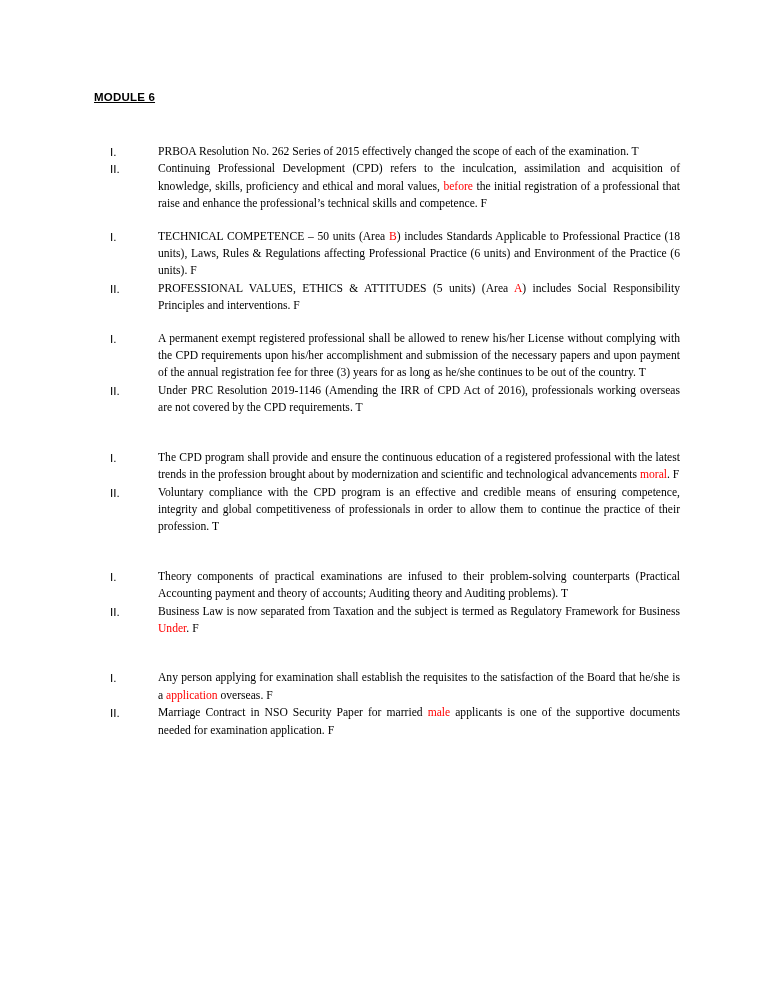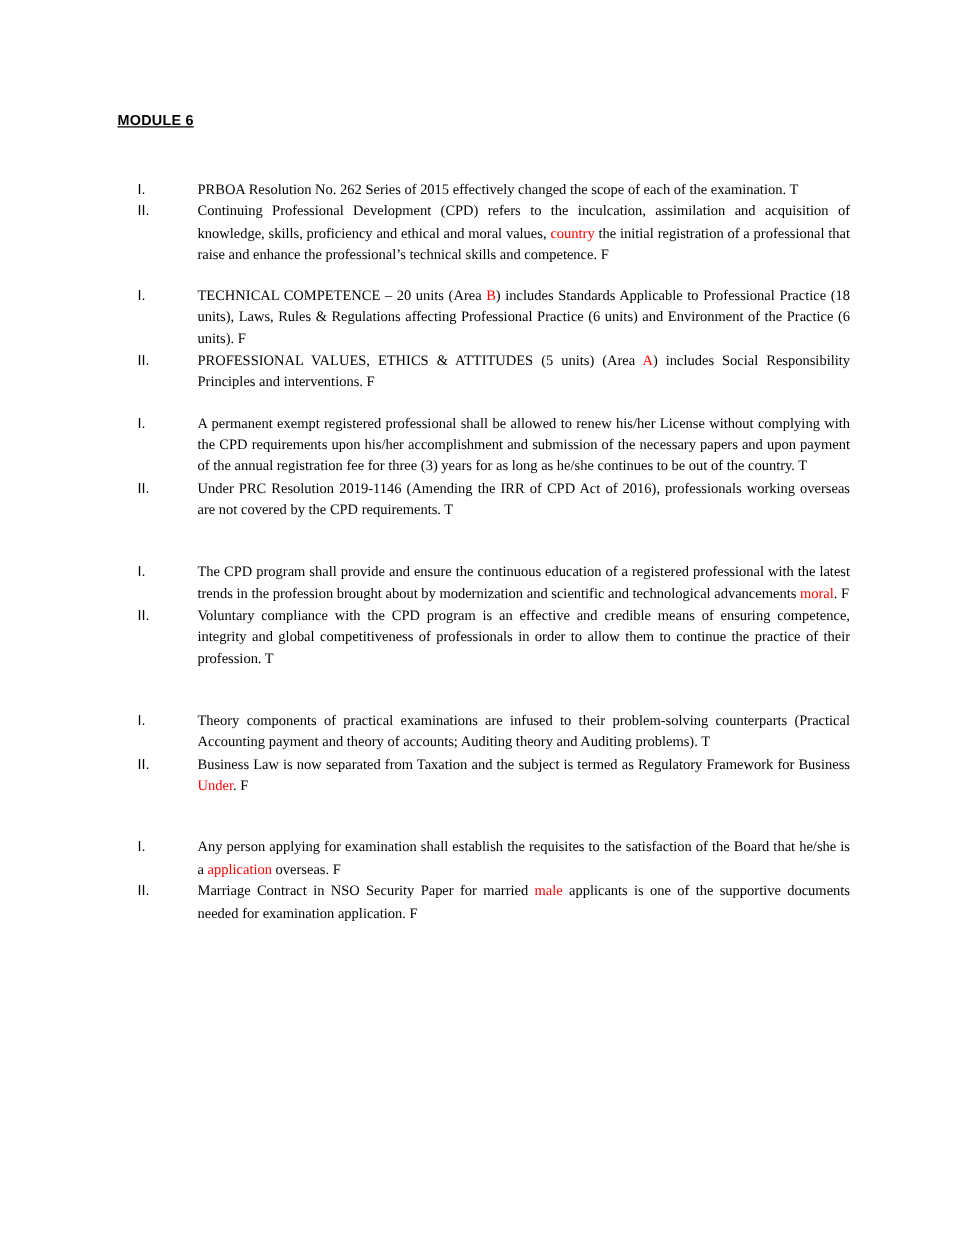--- a/index.html
+++ b/index.html
@@ -82,27 +82,27 @@
   <div class="doc-title">MODULE 6</div>
 
   <div class="content">
       <div class="group">
         <div class="item">
           <span class="item-marker">I.</span>
           <span class="item-text"><span>PRBOA Resolution No. 262 Series of 2015 effectively changed the scope of each of the examination. T</span></span>
         </div>
         <div class="item">
           <span class="item-marker">II.</span>
-          <span class="item-text"><span>Continuing Professional Development (CPD) refers to the inculcation, assimilation and acquisition of knowledge, skills, proficiency and ethical and moral values, </span><span class="hl">country</span><span> the initial registration of a professional that raise and enhance the professional’s technical skills and competence. F</span></span>
+          <span class="item-text"><span>Continuing Professional Development (CPD) refers to the inculcation, assimilation and acquisition of knowledge, skills, proficiency and ethical and moral values, </span><span class="hl">before</span><span> the initial registration of a professional that raise and enhance the professional’s technical skills and competence. F</span></span>
         </div>
       </div>
       <div class="group gap-small">
         <div class="item">
           <span class="item-marker">I.</span>
-          <span class="item-text"><span>TECHNICAL COMPETENCE – 20 units (Area </span><span class="hl">B</span><span>) includes Standards Applicable to Professional Practice (18 units), Laws, Rules &amp; Regulations affecting Professional Practice (6 units) and Environment of the Practice (6 units). F</span></span>
+          <span class="item-text"><span>TECHNICAL COMPETENCE – 50 units (Area </span><span class="hl">B</span><span>) includes Standards Applicable to Professional Practice (18 units), Laws, Rules &amp; Regulations affecting Professional Practice (6 units) and Environment of the Practice (6 units). F</span></span>
         </div>
         <div class="item">
           <span class="item-marker">II.</span>
           <span class="item-text"><span>PROFESSIONAL VALUES, ETHICS &amp; ATTITUDES (5 units) (Area </span><span class="hl">A</span><span>) includes Social Responsibility Principles and interventions. F</span></span>
         </div>
       </div>
       <div class="group gap-small">
         <div class="item">
           <span class="item-marker">I.</span>
           <span class="item-text"><span>A permanent exempt registered professional shall be allowed to renew his/her License without complying with the CPD requirements upon his/her accomplishment and submission of the necessary papers and upon payment of the annual registration fee for three (3) years for as long as he/she continues to be out of the country. T</span></span>

